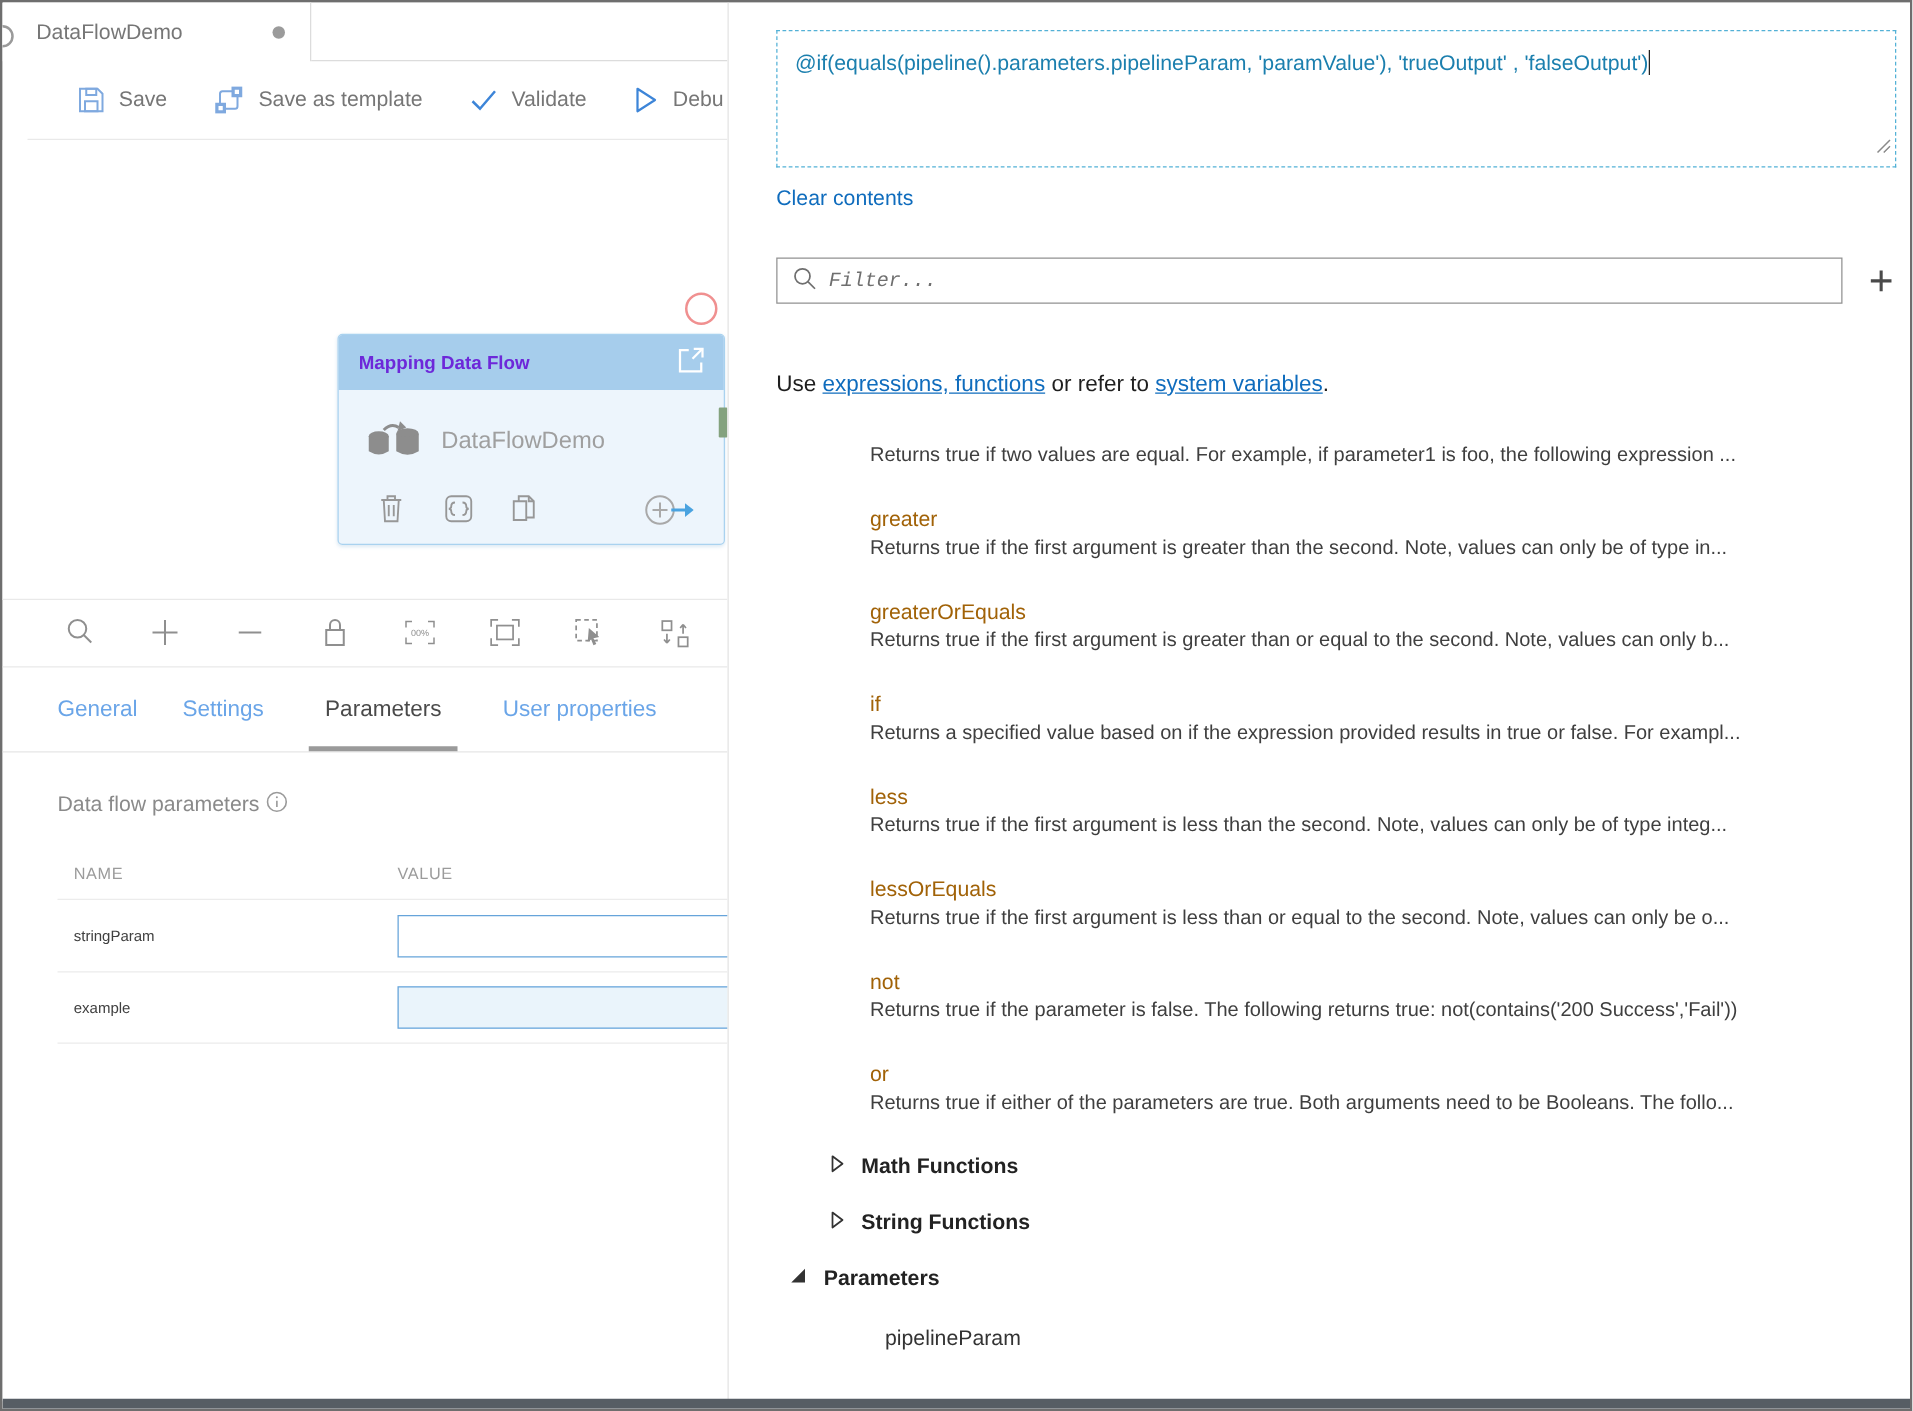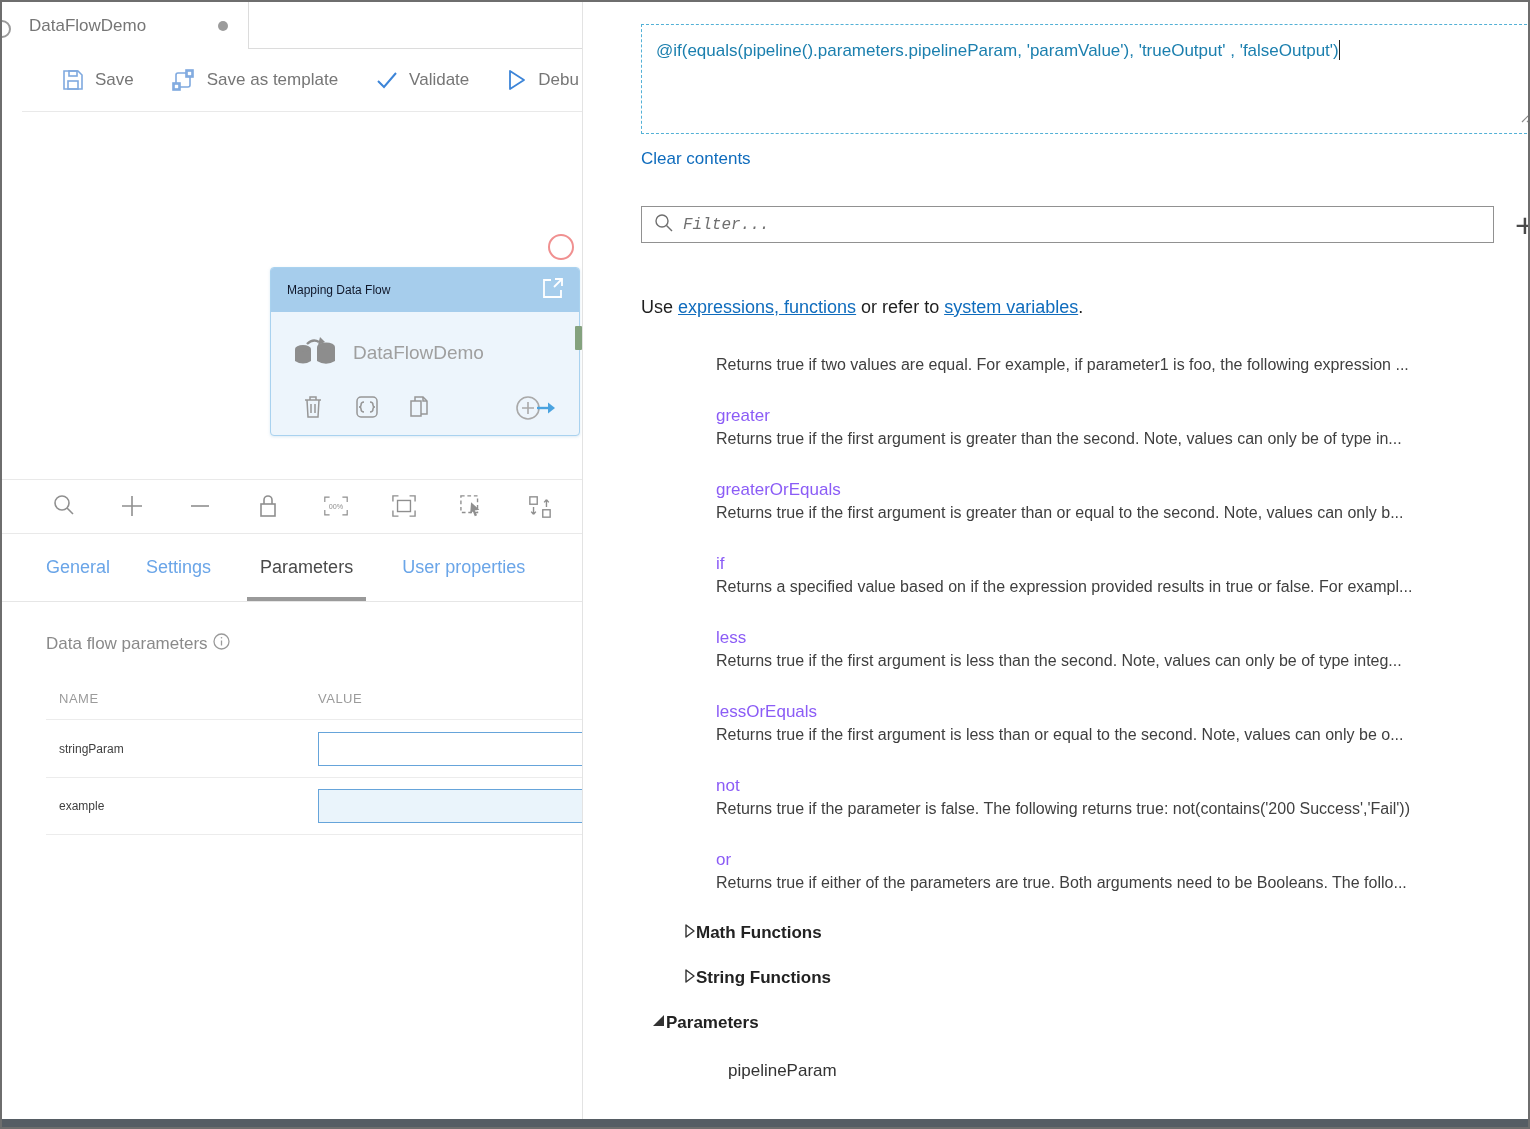--- a/index.html
+++ b/index.html
@@ -19,21 +19,21 @@
   .toolbar { height:63px; display:flex; align-items:center; padding-left:40px; border-bottom:1px solid #e9e9e9;margin-left:20px; }
   .tb-item { display:flex; align-items:center; gap:11px; margin-right:38px; color:#767676; font-size:17px; cursor:default; white-space:nowrap; }
   .tb-item svg { display:block; }
 
   .canvas { position:relative; height:368px; border-bottom:1px solid #e9e9e9; background:#fff; }
   .port-circle { position:absolute; left:546px; top:122px; width:26px; height:26px; border:2px solid #f09090; border-radius:50%; background:#fff; }
   .green-port { position:absolute; left:573px; top:214px; width:7px; height:24px; background:#84a27e; border-radius:1px; }
 
   .df-card { position:absolute; left:268px; top:155px; width:310px; height:169px; border:1px solid #a9d2ef; border-radius:4px; background:#edf5fc; box-shadow:0 1px 3px rgba(120,170,210,.25); }
   .df-card-header { height:44px; background:#a6cdec; border-radius:3px 3px 0 0; display:flex; align-items:center; padding:0 14px 0 16px; }
-  .df-card-title { color:#0f172a; font-size:12px; font-weight:400; flex:1; }
+  .df-card-title { color:#6d28d9; font-size:15px; font-weight:700; flex:1; }
   .df-card-body { position:relative; height:125px; }
   .df-src-icon { position:absolute; left:22px; top:22px; }
   .df-card-name { position:absolute; left:82px; top:30px; font-size:19px; color:#9f9f9f; }
   .df-footer { position:absolute; left:0; right:0; bottom:12px; height:30px; }
   .df-footer .fic { position:absolute; top:0; color:#979797; }
 
   .zoombar { height:54px; display:flex; align-items:center; padding-left:50px; gap:44px; border-bottom:1px solid #e9e9e9; color:#8f8f8f; }
   .zoombar .zic { display:flex; align-items:flex-start; justify-content:center; width:24px; height:26px; }
 
   .ptabs { height:68px; display:flex; align-items:stretch; padding-left:44px; gap:36px; border-bottom:1px solid #e6e6e6; }
@@ -45,44 +45,44 @@
   .ptable { margin-top:23px; }
   .ptable-head { display:grid; grid-template-columns:259px 1fr; padding:0 0 0 13px; height:41px; align-items:center; }
   .col-h { font-size:13px; color:#9b9b9b; letter-spacing:.5px; }
   .ptable-row { display:grid; grid-template-columns:259px 1fr; padding-left:13px; height:58px; align-items:center; border-top:1px solid #ececec; }
   .ptable-row:last-child { border-bottom:1px solid #ececec; }
   .prow-name { font-size:12px; color:#404040; }
   .prow-input { width:266px; height:34px; border:1px solid #66a4da; background:#fff; outline:none; font-size:15px; padding:0 8px; }
   .prow-input.alt { background:#eaf4fb; }
 
   
-  #right-panel { position:absolute; left:580px; top:0; width:948px; height:1119px; background:#fff; border-left:1px solid #e3e3e3; padding:0 7px 0 58px; }
+  #right-panel { position:absolute; left:580px; top:0; width:948px; height:1119px; background:#fff; border-left:1px solid #e3e3e3; padding:0 7px 0 38px; }
 
   .expr-box { position:relative; margin-top:22px; width:896px; height:110px; border:1px dashed #53b1d6; background:#fff; padding:14px 14px 0 14px; font-size:17px; color:#1b7fae; line-height:24px; overflow:hidden; }
   .caret { display:inline-block; width:1px; height:20px; background:#222; vertical-align:-4px; }
   .resize-grip { position:absolute; right:3px; bottom:3px; }
 
   .clear-link { margin-top:15px; font-size:17px; color:#0f6cbd; cursor:pointer; width:fit-content; }
 
   .filter-row { margin-top:37px; display:flex; align-items:center; width:901px; }
   .filter-box { display:flex; align-items:center; width:853px; height:37px; border:1px solid #919191; background:#fff; padding:0 10px 0 12px; gap:10px; }
   .filter-box input { border:none; outline:none; flex:1; font-size:16px; font-style:italic; color:#4d7c0f; font-family:Liberation Mono, monospace; }
   .filter-box input::placeholder { color:#6f6f6f; font-style:italic; }
   .add-btn { margin-left:auto; width:34px; height:34px; border:none; background:transparent; color:#4a4a4a; font-size:34px; font-weight:200; line-height:30px; cursor:pointer; font-family:"Liberation Sans", sans-serif; }
 
   .hint-line { margin-top:54px; font-size:18px; color:#1f1f1f; }
   .hint-line a { color:#0f6cbd; text-decoration:underline; cursor:pointer; }
 
   .fn-list { margin-top:36px; }
   .fn-item { padding-left:75px; margin-bottom:28px; }
-  .fn-name { font-size:17px; color:#8b5cf6; line-height:24px; }
+  .fn-name { font-size:17px; color:#a16207; line-height:24px; }
   .fn-desc { font-size:16px; color:#3f3f3f; line-height:22px; margin-top:0; white-space:nowrap; overflow:hidden; max-width:810px; }
   .fn-item.desc-only .fn-desc { margin-top:0; }
 
-  .cat-row { display:flex; align-items:center; padding-left:43px; margin-top:23px; font-size:17px; font-weight:700; color:#222; height:22px; cursor:default; }
+  .cat-row { display:flex; align-items:center; gap:13px; padding-left:43px; margin-top:23px; font-size:17px; font-weight:700; color:#222; height:22px; cursor:default; }
   .cat-row.root { padding-left:11px; }
   .cat-child { padding-left:87px; margin-top:27px; font-size:17px; color:#333; cursor:default; }
 
   .bottom-bar { position:absolute; left:0; right:0; bottom:0; height:8px; background:#565d64; }
 </style>
 </head>
 <body>
 
 <div id="page">
 

